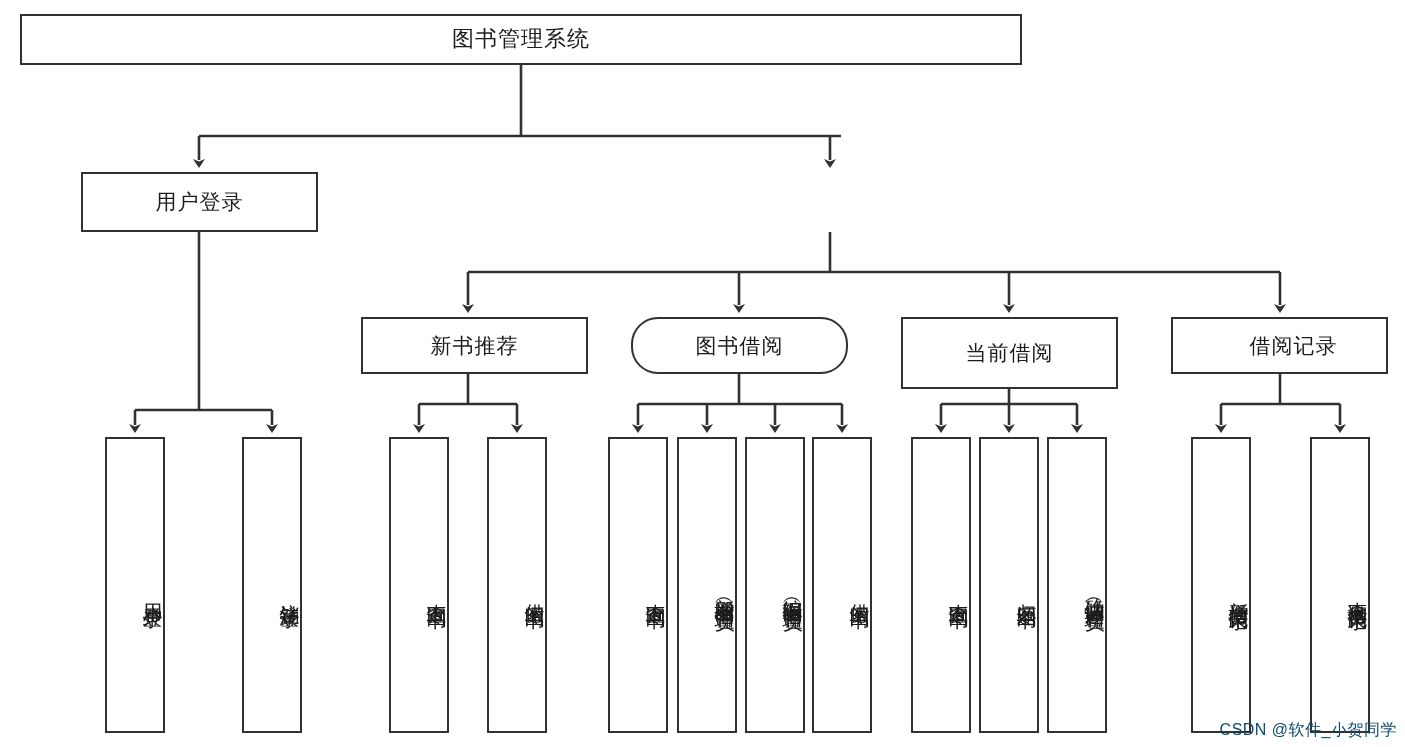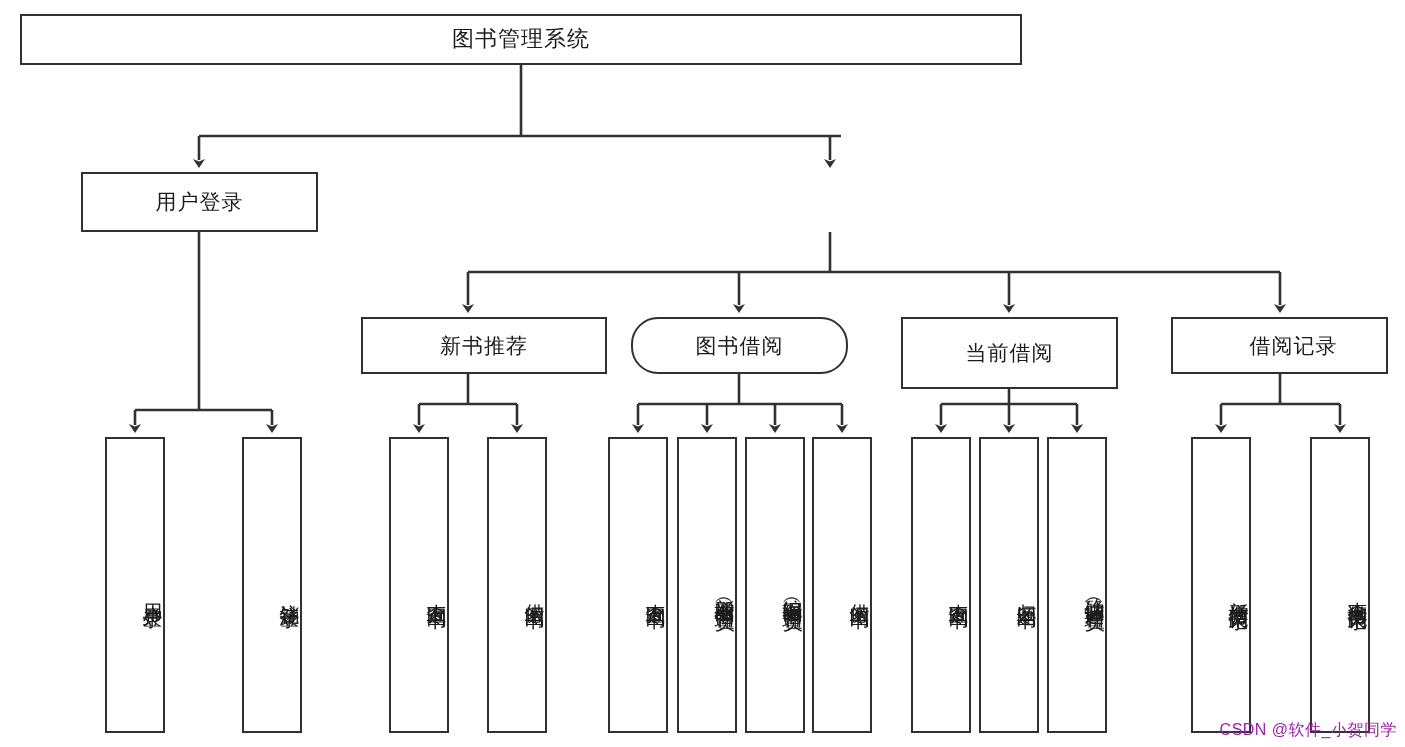--- a/index.html
+++ b/index.html
@@ -51,21 +51,21 @@
   .node.v > span{
     writing-mode:vertical-rl;
     text-orientation:upright;
     display:block;
   }
   .watermark{
     position:absolute;
     right:8px;
     bottom:6px;
     font-size:16px;
-    color:#a21caf;
+    color:#0c4a6e;
     letter-spacing:0.5px;
     z-index:5;
     white-space:nowrap;
   }
 </style>
 </head>
 <body>
 
 <div id="canvas">
 
@@ -120,21 +120,21 @@
   </svg>
 
   <div class="node h root" style="left:20px;top:14px;width:1002px;height:51px;">
     <span>图书管理系统</span>
   </div>
 
   <div class="node h" style="left:81px;top:172px;width:237px;height:60px;">
     <span>用户登录</span>
   </div>
 
-  <div class="node h" style="left:361px;top:317px;width:246px;height:57px;">
+  <div class="node h" style="left:361px;top:317px;width:227px;height:57px;">
     <span>新书推荐</span>
   </div>
   <div class="node h" style="left:631px;top:317px;width:217px;height:57px;border-radius:27px;">
     <span>图书借阅</span>
   </div>
   <div class="node h" style="left:901px;top:317px;width:217px;height:72px;">
     <span>当前借阅</span>
   </div>
   <div class="node h" style="left:1171px;top:317px;width:217px;height:57px;padding-left:28px;">
     <span>借阅记录</span>

